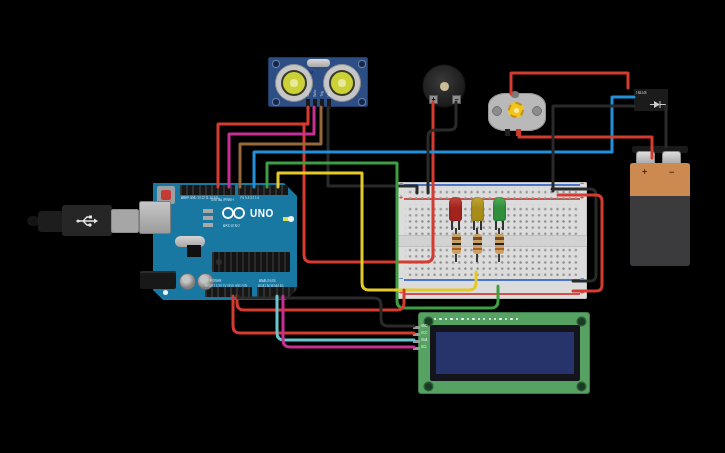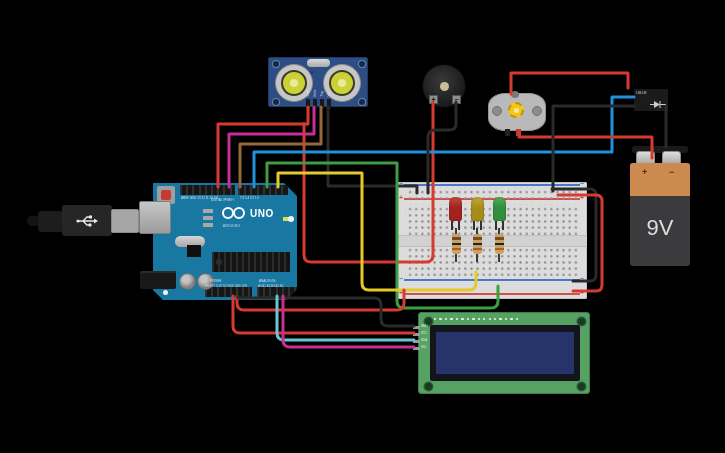--- a/index.html
+++ b/index.html
@@ -215,21 +215,20 @@
   <div id="usb-port" class="c"></div>
 
   <div id="battery" class="c">
     <div id="bat-cap"></div>
     <div class="bat-post" style="left:6px"></div>
     <div class="bat-post" style="left:32px"></div>
     <div id="bat-body">
       <div id="bat-orange"></div>
       <span class="bat-sign" style="left:12px">+</span>
       <span class="bat-sign" style="left:39px">−</span>
-      <div id="bat-v">9V</div>
     </div>
   </div>
 
   <div id="sensor" class="c">
     <div class="shole" style="left:4px;top:3px"></div>
     <div class="shole" style="left:90px;top:3px"></div>
     <div class="shole" style="left:4px;top:41px"></div>
     <div class="shole" style="left:90px;top:41px"></div>
     <div id="sensor-xtal"></div>
     <span class="t3" style="left:31px;top:13px;color:#14284a;font-weight:bold">HC-SR04</span>

